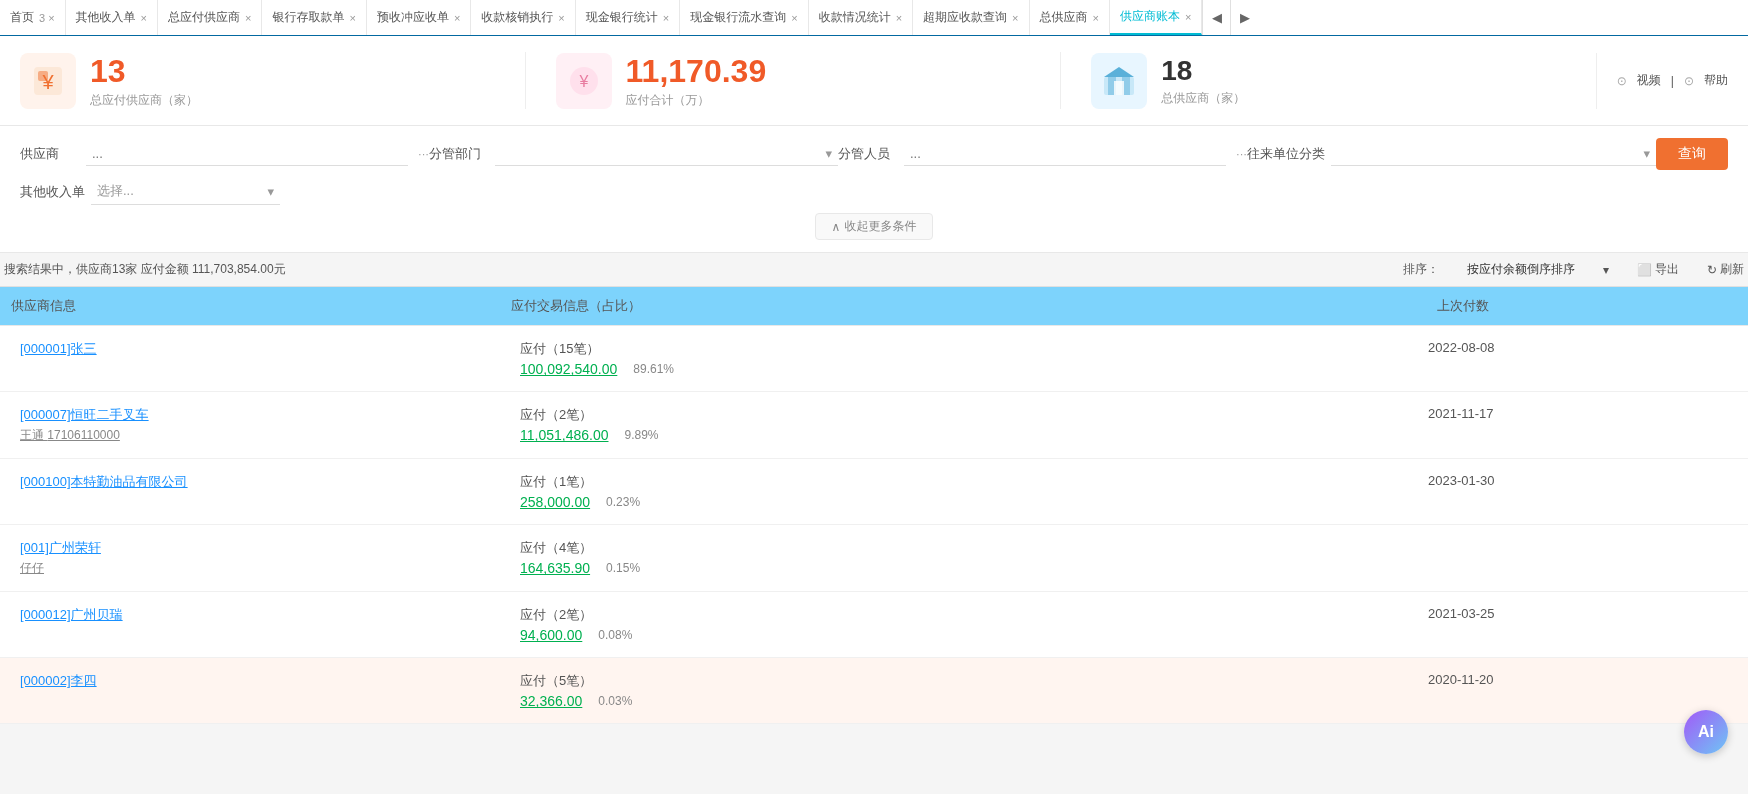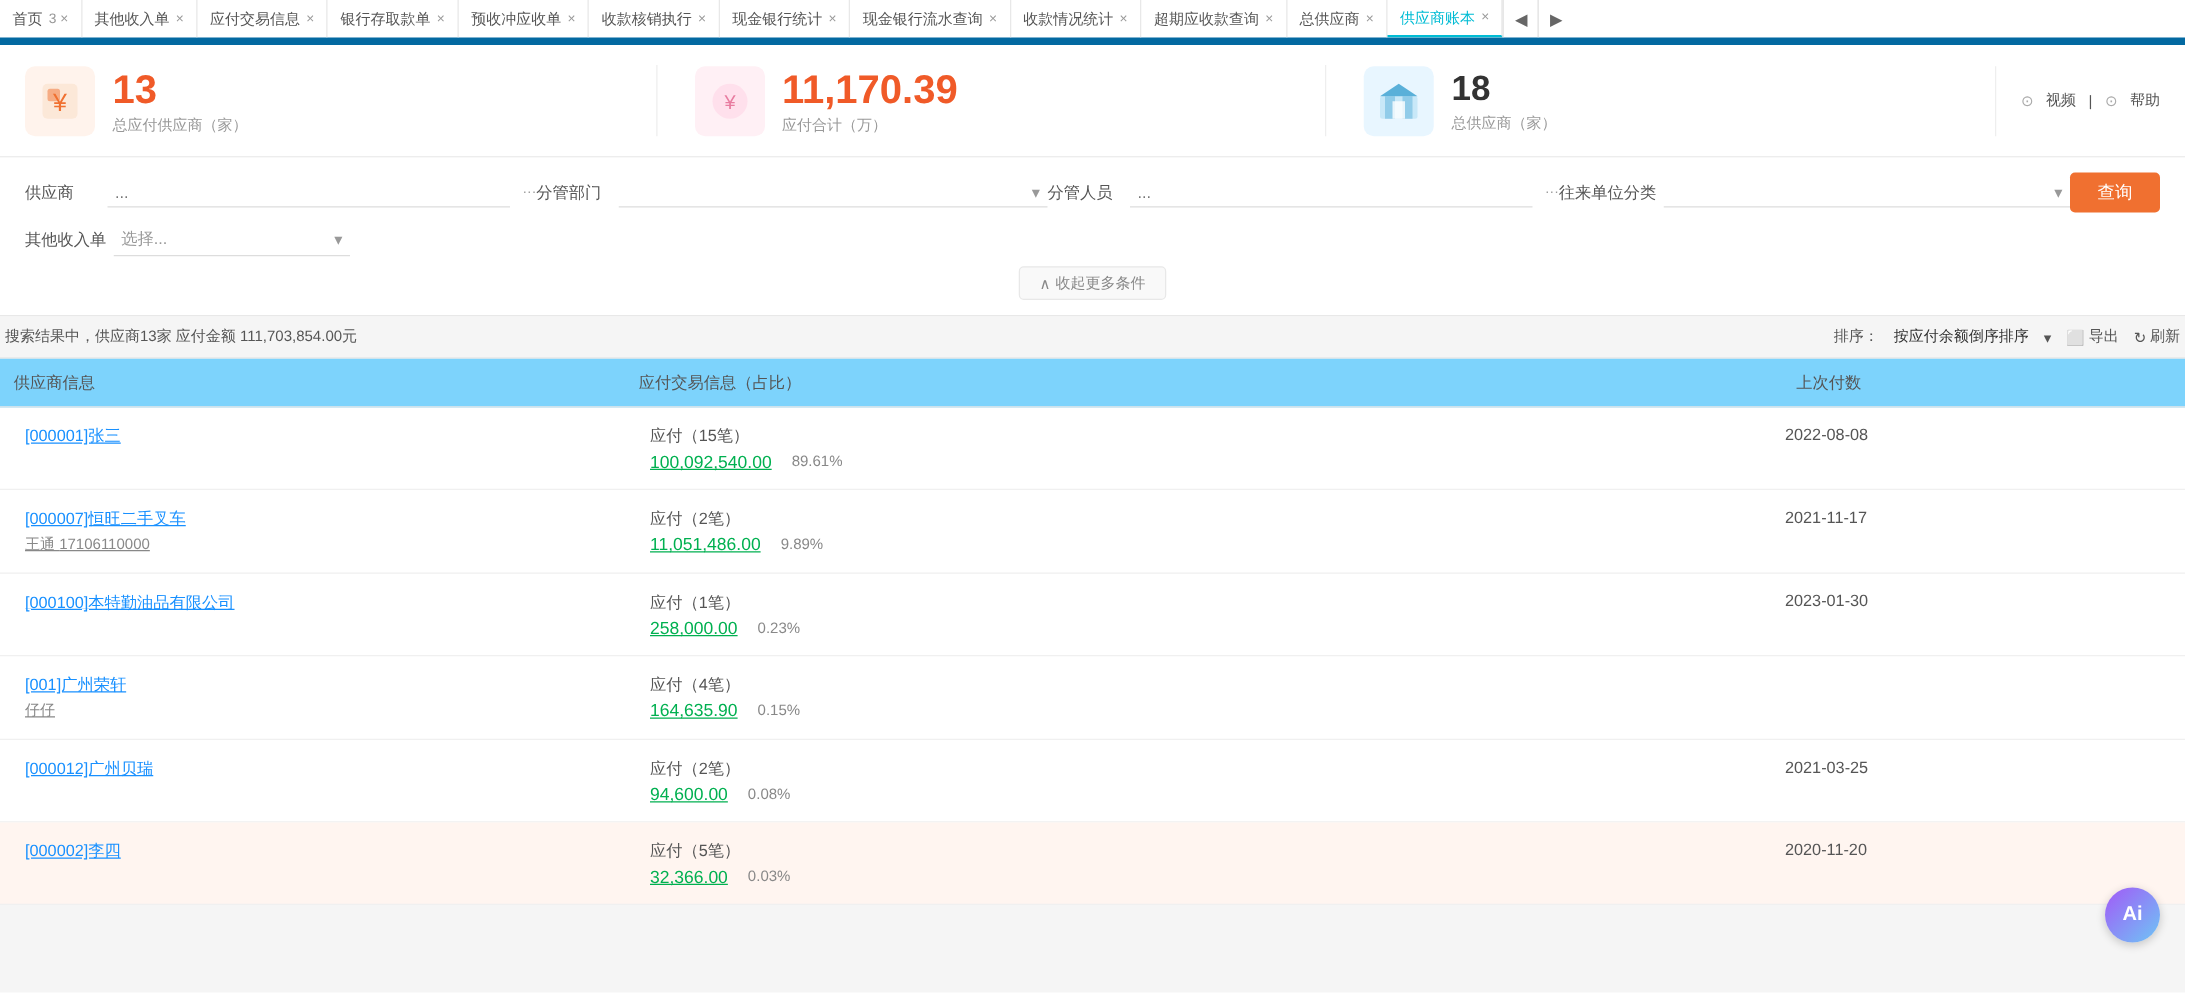--- a/index.html
+++ b/index.html
@@ -3,21 +3,21 @@
   <meta charset="utf-8">
   <style>
     * { box-sizing: border-box; margin: 0; padding: 0; }
     body { font-family: 'Microsoft YaHei', Arial, sans-serif; font-size: 13px; background: #f5f5f5; color: #333; }
 
     
     .navbar {
       display: flex;
       align-items: flex-end;
       background: #fff;
-      border-bottom: 6px solid #0369a1;
+      border-bottom: 1px solid #0369a1;
       height: 36px;
       overflow: hidden;
     }
     .nav-tab {
       display: flex;
       align-items: center;
       padding: 0 10px;
       height: 100%;
       font-size: 12px;
       color: #555;
@@ -183,21 +183,21 @@
       justify-content: space-between;
       background: #f5f5f5;
       padding: 8px 4px;
       border-bottom: 1px solid #e0e0e0;
       font-size: 12px;
       color: #555;
     }
     .result-actions {
       display: flex;
       align-items: center;
-      gap: 12px;
+      gap: 28px;
       font-size: 12px;
       color: #555;
     }
     .result-actions .sort-label { color: #555; }
     .result-actions .sort-value { color: #333; cursor: pointer; }
     .action-link {
       display: flex;
       align-items: center;
       gap: 3px;
       cursor: pointer;
@@ -258,21 +258,21 @@
 <div class="navbar">
   <div class="nav-tab">
     <span>首页</span>
     <span class="close-btn"> 3 ×</span>
   </div>
   <div class="nav-tab">
     <span>其他收入单</span>
     <span class="close-btn"> ×</span>
   </div>
   <div class="nav-tab">
-    <span>应付交易信息</span>
+    <span>总应付供应商</span>
     <span class="close-btn"> ×</span>
   </div>
   <div class="nav-tab">
     <span>银行存取款单</span>
     <span class="close-btn"> ×</span>
   </div>
   <div class="nav-tab">
     <span>预收冲应收单</span>
     <span class="close-btn"> ×</span>
   </div>

